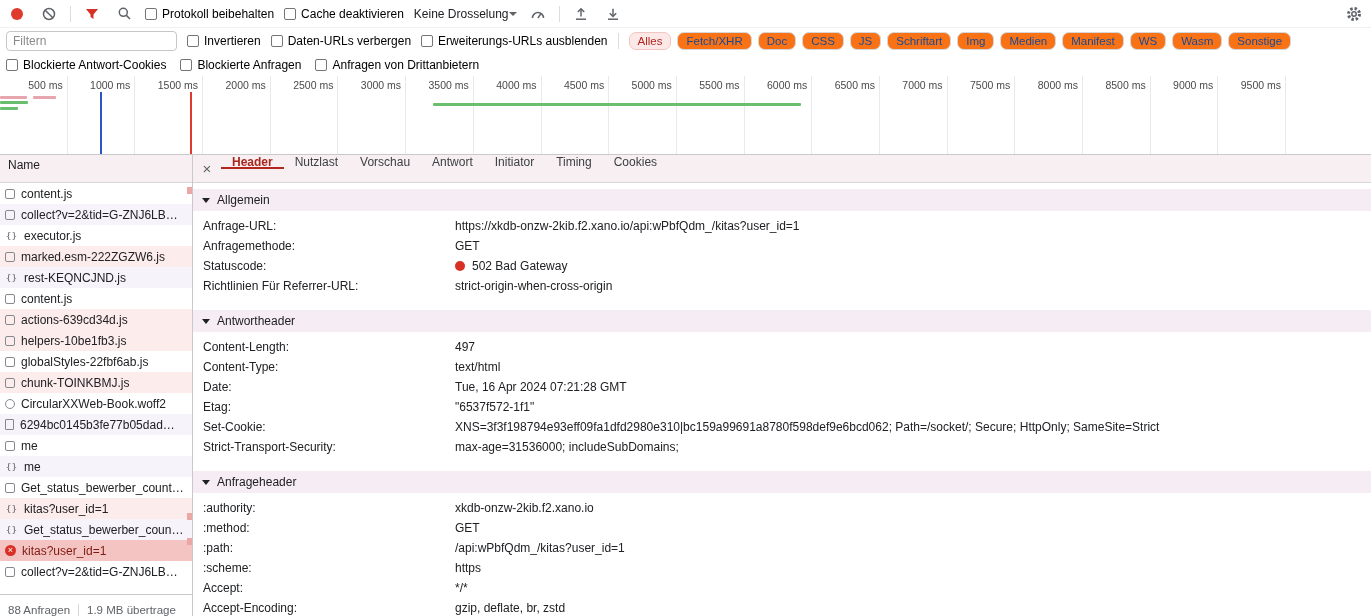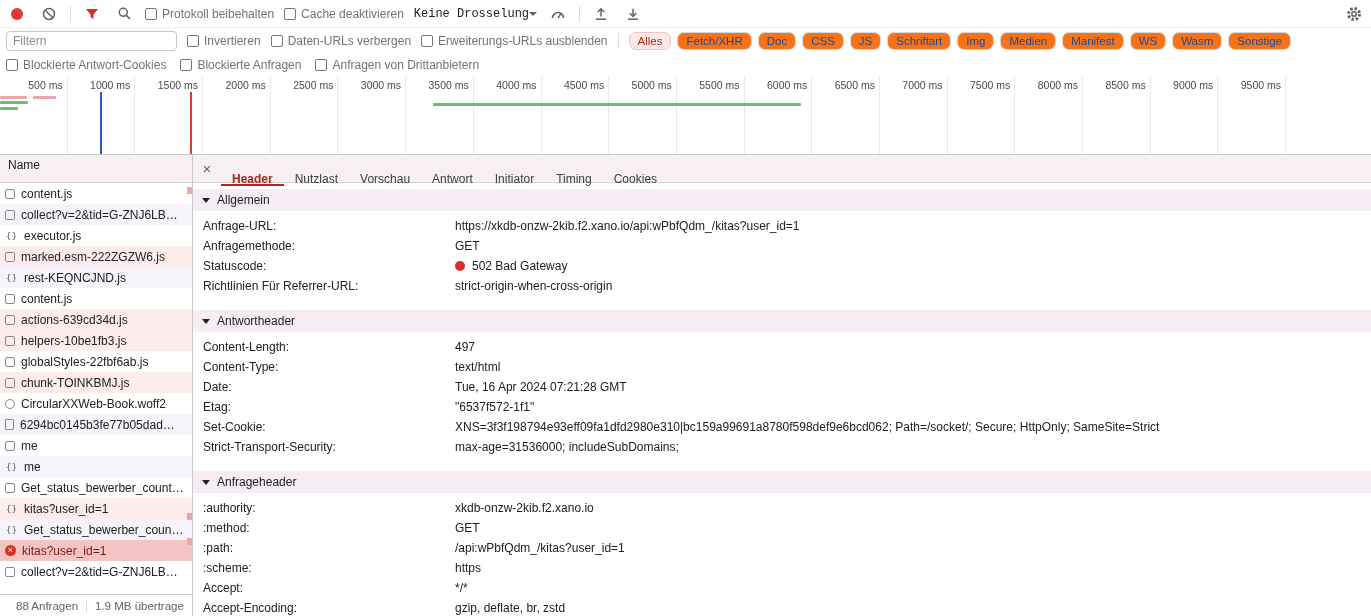--- a/index.html
+++ b/index.html
@@ -13,23 +13,23 @@
   .devtools { width: 1371px; height: 616px; display: flex; flex-direction: column; }
 
   
   .trow { display: flex; align-items: center; flex: none; padding: 0 6px; gap: 10px; }
   .trow1 { height: 28px; border-bottom: 1px solid #f0f0f0; }
   .trow2 { height: 26px; }
   .trow3 { height: 22px; gap: 14px; }
   .tbtn { display: inline-flex; align-items: center; justify-content: center; width: 22px; height: 22px; cursor: pointer; flex: none; }
   .rec-dot { width: 12px; height: 12px; border-radius: 50%; background: #df3a2e; display: inline-block; }
   .sep { width: 1px; height: 16px; background: #dcdcdc; flex: none; }
-  .cb-label { display: inline-flex; align-items: center; gap: 5px; cursor: pointer; white-space: nowrap; color: #737373; }
+  .cb-label { display: inline-flex; align-items: center; gap: 5px; cursor: pointer; white-space: nowrap; color: #000000; }
   .cb { width: 12px; height: 12px; border: 1.5px solid #757575; border-radius: 2px; background: #fff; flex: none; display: inline-block; }
-  .dropdown { display: inline-flex; align-items: center; cursor: pointer; white-space: nowrap; font-family: Liberation Mono, monospace; }
+  .dropdown { display: inline-flex; align-items: center; cursor: pointer; white-space: nowrap; }
   .caret { width: 0; height: 0; border-left: 4px solid transparent; border-right: 4px solid transparent; border-top: 4px solid #5f6368; display: inline-block; }
   .spacer { flex: 1; }
 
   .filter-input {
     width: 171px; height: 20px; border: 1px solid #c7c7c7; border-radius: 4px;
     padding: 0 6px; font-family: "Liberation Sans", sans-serif; font-size: 12px; color: #202124; outline: none;
   }
   .filter-input::placeholder { color: #8a8a8a; }
 
   .chips { display: inline-flex; align-items: center; gap: 6px; flex-wrap: nowrap; }
@@ -61,28 +61,28 @@
   .req-name { overflow: hidden; text-overflow: ellipsis; flex: 1; }
   .req-icon { width: 13px; flex: none; display: inline-flex; align-items: center; justify-content: center; }
   .icon-square { width: 10px; height: 10px; border: 1.3px solid #85898f; border-radius: 2px; }
   .icon-braces::before { content: "{}"; font-family: "DejaVu Sans Mono", monospace; font-size: 9.5px; color: #5f6368; }
   .icon-font { width: 10px; height: 10px; border: 1.3px solid #85898f; border-radius: 50%; }
   .icon-doc { width: 9px; height: 11px; border: 1.3px solid #85898f; border-radius: 1px; }
   .icon-error { width: 11px; height: 11px; border-radius: 50%; background: #d93025; }
   .icon-error::before { content: "\00d7"; color: #fff; font-size: 9px; line-height: 11px; display: block; text-align: center; }
   .scroll-mark { position: absolute; right: 0; width: 5px; height: 7px; background: #eba6a6; }
 
-  .status-bar { height: 22px; flex: none; border-top: 1px solid #c9c9c9; display: flex; align-items: center; gap: 8px; padding: 0 16px; color: #5f6368; font-size: 11.5px; white-space: nowrap; overflow: hidden; background: #fff; }
+  .status-bar { height: 22px; flex: none; border-top: 1px solid #c9c9c9; display: flex; align-items: flex-end; gap: 8px; padding: 0 8px; color: #5f6368; font-size: 11.5px; white-space: nowrap; overflow: hidden; background: #fff; }
   .vsep { width: 1px; height: 12px; background: #d6d6d6; flex: none; }
 
   
   .right { flex: 1; display: flex; flex-direction: column; min-width: 0; background: #fff; }
   .tabbar { height: 28px; flex: none; display: flex; align-items: stretch; background: #f8eff3; border-bottom: 1px solid #d6d6d6; }
   .close-btn { width: 28px; display: flex; align-items: center; justify-content: center; font-size: 15px; color: #5f6368; cursor: pointer; }
-  .tabs { display: flex; align-items: center; margin-top: 20px; }
+  .tabs { display: flex; align-items: flex-start; }
   .tab { padding: 0 11px; display: flex; align-items: center; color: #3c4043; cursor: pointer; font-size: 12px; }
   .tab.sel { color: #a8261c; box-shadow: inset 0 -2px 0 #b3261e; font-weight: bold; }
 
   .sections { flex: 1; overflow: hidden; padding-top: 6px; }
   .sec-head { height: 22px; display: flex; align-items: center; padding-left: 9px; gap: 7px; background: #f6edf4; cursor: pointer; }
   .tri { width: 0; height: 0; border-left: 4px solid transparent; border-right: 4px solid transparent; border-top: 5px solid #202124; display: inline-block; }
   .sec-title { color: #202124; }
   .sec-body { padding: 5px 0 14px 0; }
   .kv { display: flex; align-items: flex-start; padding: 0 10px; line-height: 20px; }
   .kv .k { width: 252px; flex: none; padding-right: 10px; color: #202124; }

